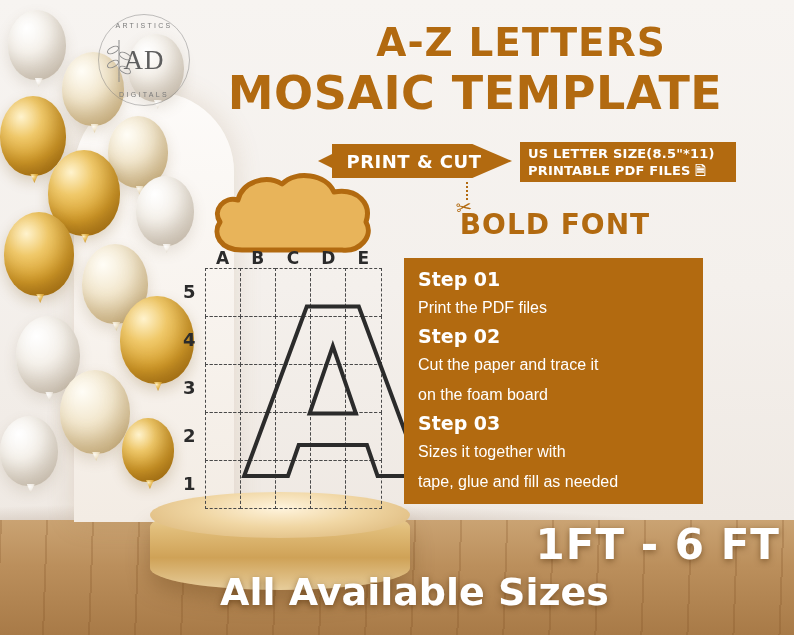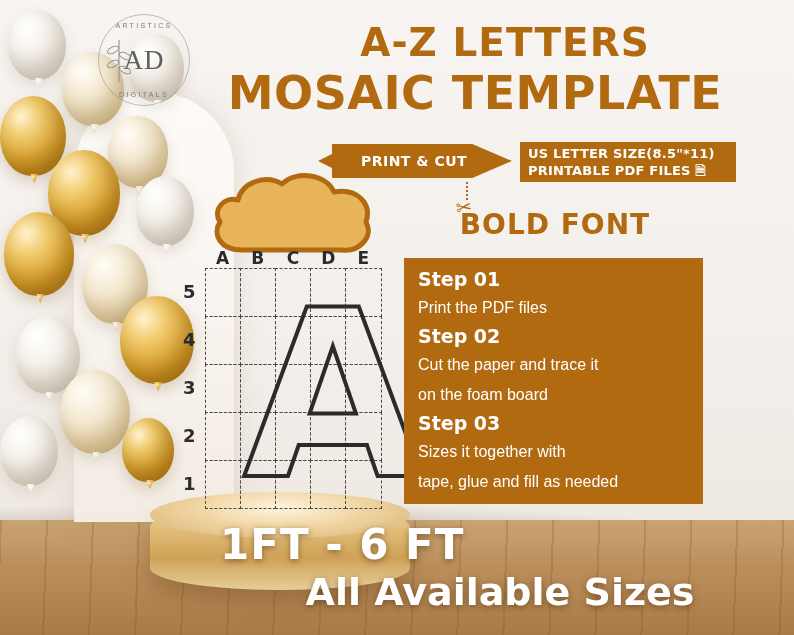--- a/index.html
+++ b/index.html
@@ -135,21 +135,21 @@
   .logo-arc-bottom { bottom: 14px; }
   .logo-leaf {
     position: absolute;
     left: 14px; top: 30px;
     width: 26px; height: 46px;
   }
 
   
   .title-1 {
     position: absolute;
-    left: 255px; top: 20px;
+    left: 271px; top: 20px;
     width: 500px;
     text-align: center;
     font-family: "DejaVu Sans", sans-serif;
     font-weight: bold;
     font-size: 39px;
     letter-spacing: 1px;
     color: #b26a10;
     text-shadow: 1px 1px 0 rgba(255,255,255,0.6);
   }
   .title-2 {
@@ -173,21 +173,21 @@
     clip-path: polygon(0 0, 78% 0, 100% 50%, 78% 100%, 0 100%);
     display: flex; align-items: center;
   }
   .arrow-banner-label {
     flex: 1;
     text-align: center;
     padding-right: 16px;
     color: #ffffff;
     font-family: "DejaVu Sans", sans-serif;
     font-weight: bold;
-    font-size: 14px;
+    font-size: 18px;
     letter-spacing: .5px;
   }
   .arrow-tail {
     position: absolute;
     left: 318px; top: 150px;
     width: 22px; height: 22px;
     background: #b26a10;
     clip-path: polygon(0 50%, 100% 0, 100% 100%);
   }
 
@@ -324,33 +324,33 @@
     left: 208px; top: 170px;
     width: 166px; height: 86px;
   }
   .cloud svg { display: block; }
 
   
   .footer-1 {
     position: absolute;
     left: 220px; top: 520px;
     width: 560px;
-    text-align: left;
+    text-align: right;
     font-family: "DejaVu Sans", sans-serif;
     font-weight: bold;
     font-size: 42px;
     color: #ffffff;
     text-shadow: 0 2px 6px rgba(80,45,10,0.55);
     letter-spacing: 1px;
   }
   .footer-2 {
     position: absolute;
     left: 220px; top: 570px;
     width: 560px;
-    text-align: center;
+    text-align: left;
     font-family: "DejaVu Sans", sans-serif;
     font-weight: bold;
     font-size: 38px;
     color: #ffffff;
     text-shadow: 0 2px 6px rgba(80,45,10,0.55);
   }
 </style>
 </head>
 <body>
 

